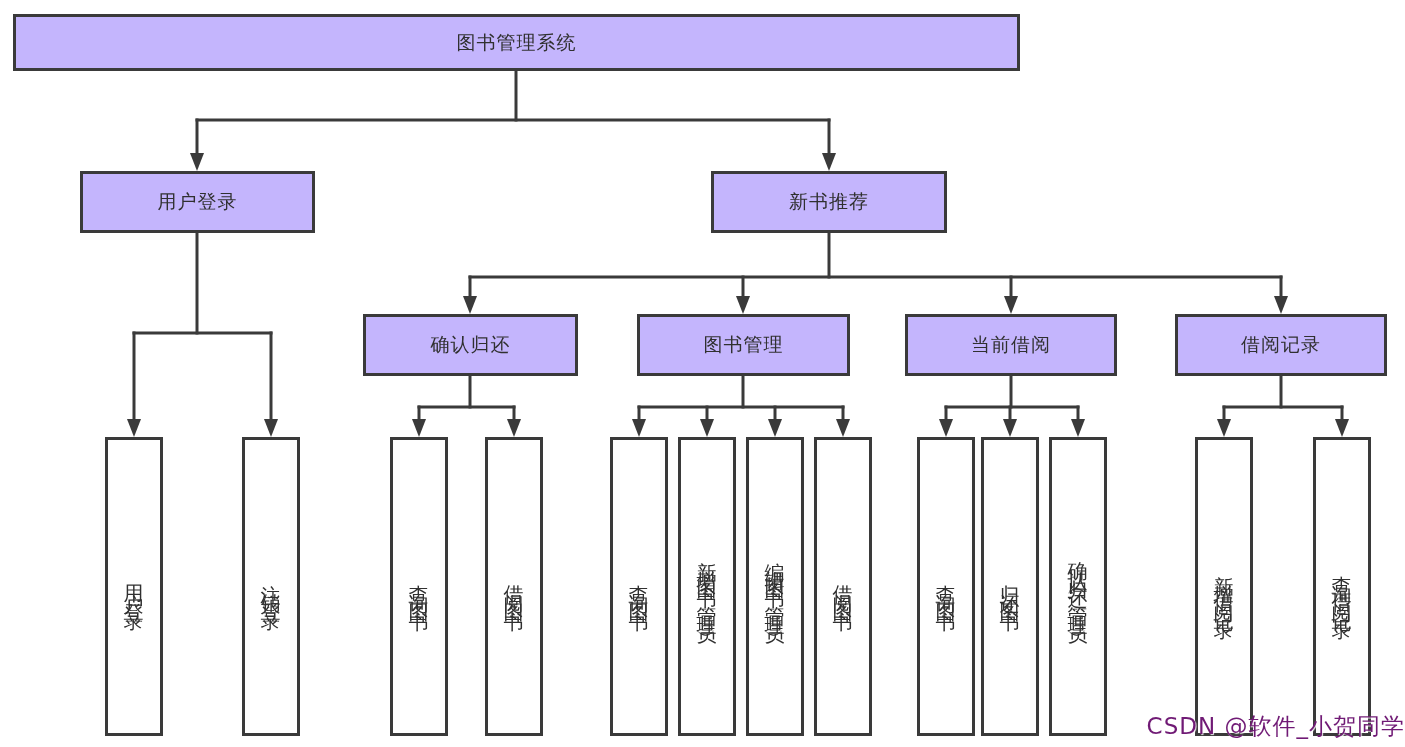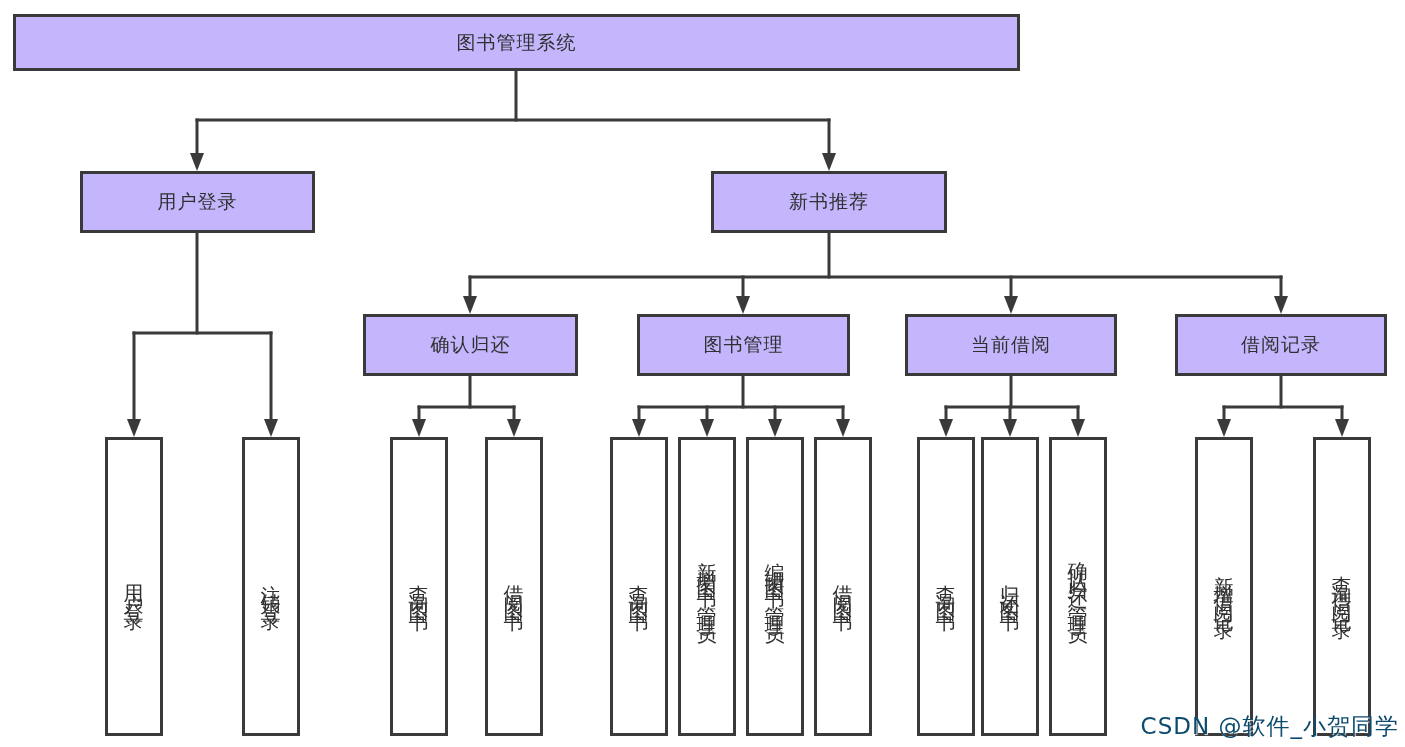--- a/index.html
+++ b/index.html
@@ -45,24 +45,24 @@
   }
   #connectors{
     position:absolute;
     left:0;top:0;
     width:1405px;height:747px;
     z-index:1;
     pointer-events:none;
   }
   .watermark{
     position:absolute;
-    right:6px;
+    right:0;
     bottom:5px;
     font-size:23px;
-    color:#0c4a6e;
+    color:#701a75;
     letter-spacing:1px;
     text-shadow:1px 1px 1px rgba(255,255,255,0.9);
     z-index:3;
   }
 </style>
 </head>
 <body>
 
 <div class="stage">
 

